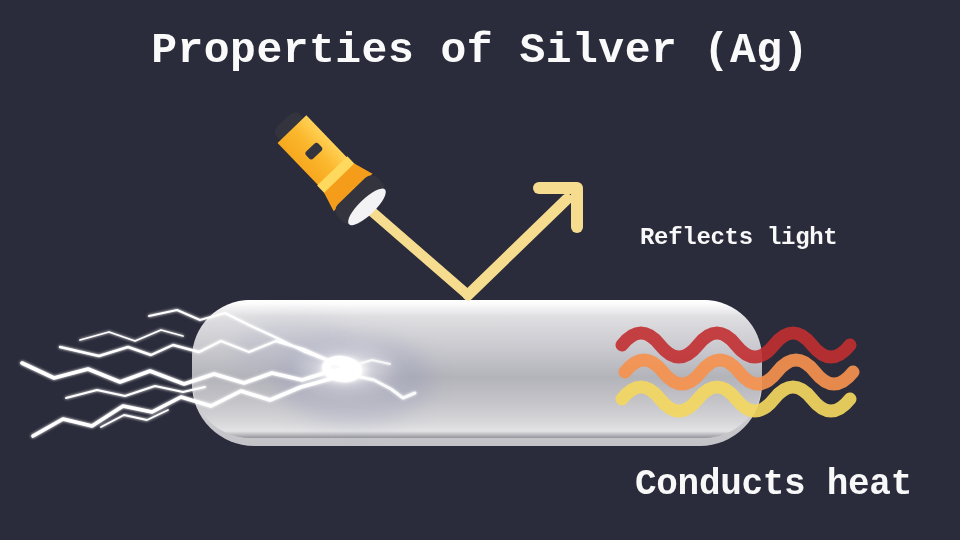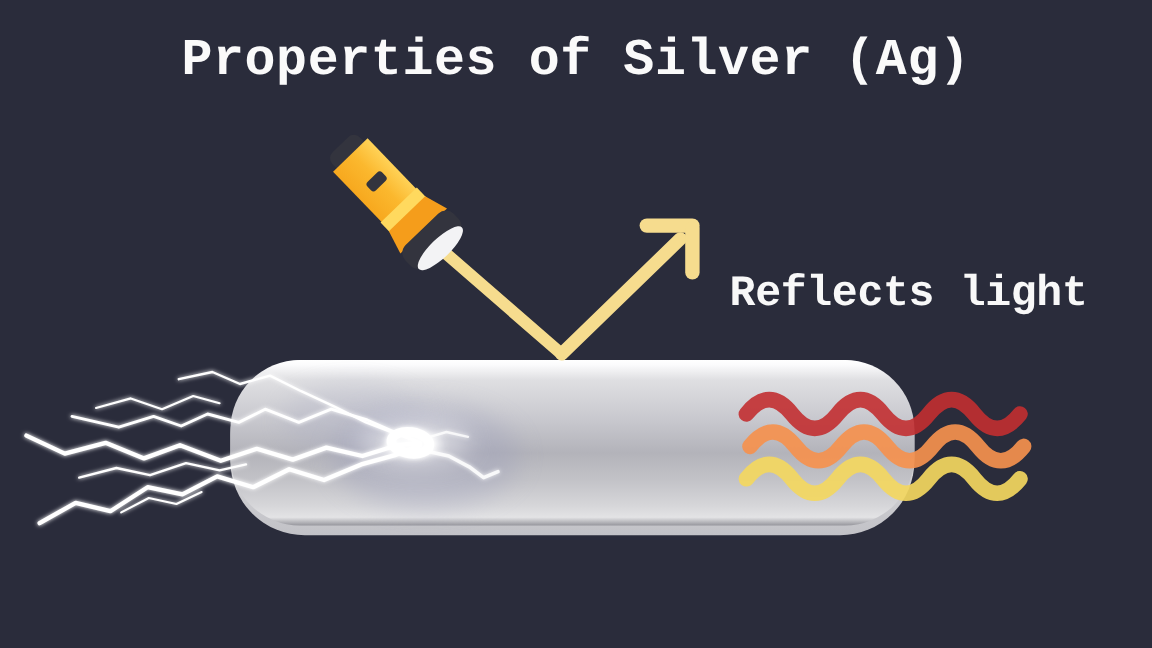--- a/index.html
+++ b/index.html
@@ -8,21 +8,21 @@
     background:#2a2c3b;
     font-family:Liberation Mono, monospace;
   }
   .title{
     position:absolute;top:26px;left:0;width:960px;text-align:center;
     font-size:43px;font-weight:700;color:#fafafa;letter-spacing:.5px;z-index:3;
   }
   .label{
     position:absolute;color:#f8f8f8;font-weight:700;letter-spacing:-.3px;z-index:3;white-space:nowrap;
   }
-  .label-reflects{left:608px;top:224px;font-size:36px;}
+  .label-reflects{left:640px;top:224px;font-size:24px;}
   .label-electricity{left:48px;top:464px;font-size:36px;}
   .label-heat{left:635px;top:464px;font-size:36px;}
   .bar-outer{
     position:absolute;left:192px;top:300px;width:570px;height:146px;
     border-radius:62px;z-index:1;
     background:linear-gradient(180deg,#ececee 0%,#d6d6d9 55%,#c2c2c7 100%);
   }
   .bar-inner{
     position:absolute;left:0;right:0;top:0;bottom:8px;border-radius:58px;
     background:linear-gradient(180deg,
@@ -102,14 +102,15 @@
       <rect x="10" y="-20" width="62" height="40" fill="url(#flBody)"></rect>
       <rect x="36" y="-9" width="10" height="17" rx="3" fill="#33343e"></rect>
       <rect x="68" y="-21" width="12" height="42" fill="#ffd95e"></rect>
       <path d="M78,-21 L78,21 L98,27 L98,-27 Z" fill="#f59d1b"></path>
       <rect x="96" y="-28" width="24" height="56" rx="9" fill="#33343e"></rect>
       <ellipse cx="118" cy="0" rx="8" ry="25" fill="#f3f3f5"></ellipse>
     </g>
   </svg>
 
   <div class="label label-reflects">Reflects light</div>
+  <div class="label label-heat">Conducts heat</div>
 
 </div>
 
 </body></html>

